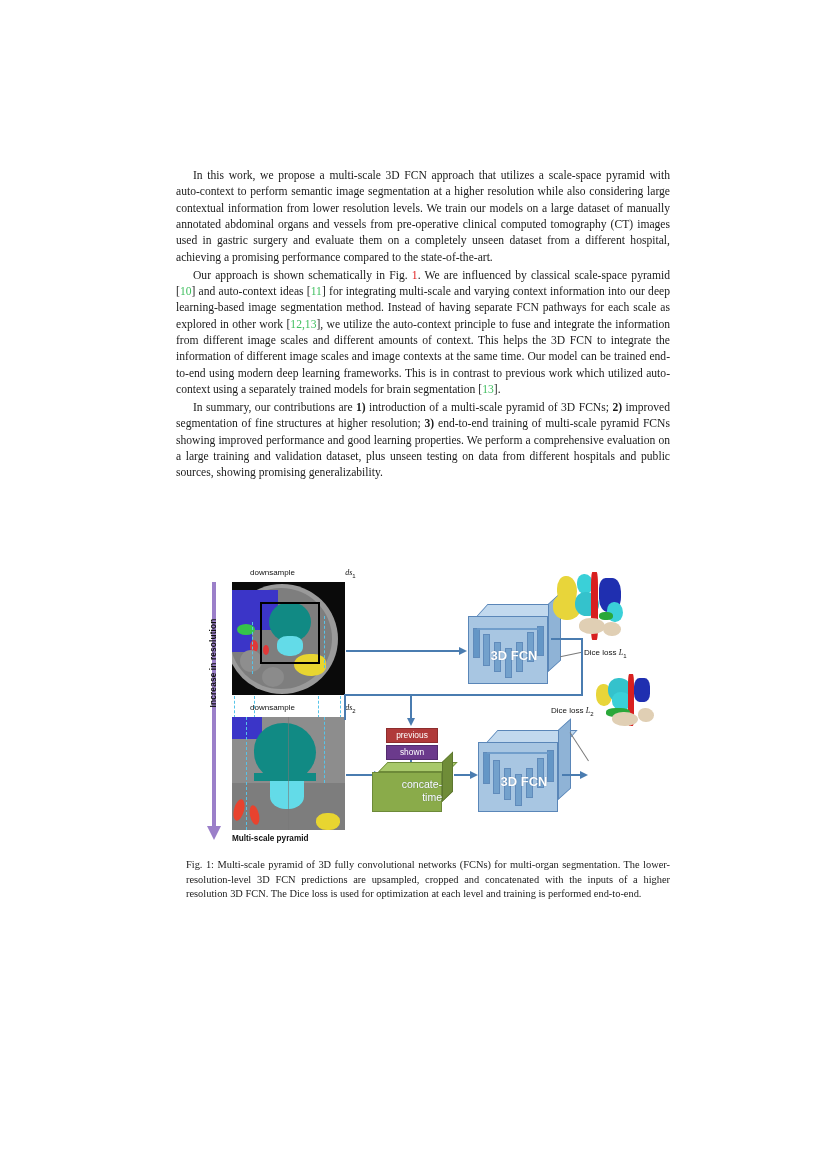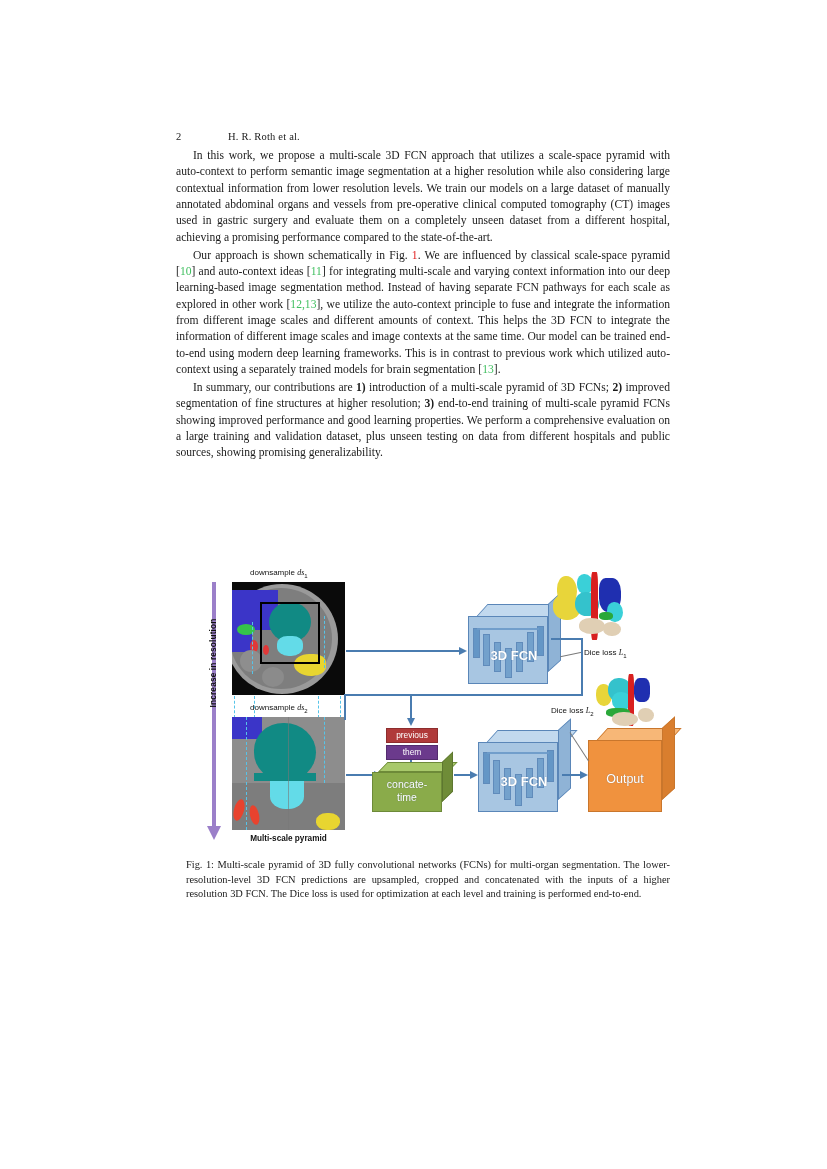--- a/index.html
+++ b/index.html
@@ -35,21 +35,21 @@
   }
   .runhead .pageno {
     display: inline-block;
     width: 52px;
   }
 
   
   .col {
     position: absolute;
     left: 176px;
-    top: 148px;
+    top: 168px;
     width: 494px;
   }
   p.body {
     margin: 0 0 0 0;
     font-size: 11.6px;
     line-height: 16.35px;
     text-align: justify;
     text-indent: 17px;
     hyphens: none;
   }
@@ -130,31 +130,30 @@
     border-radius: 50%;
   }
 
   .lbl-ds {
     position: absolute;
     font-family: "Liberation Sans", sans-serif;
     font-size: 8px;
     color: #111;
     white-space: nowrap;
   }
-  .lbl-ds i { font-family: "Liberation Serif", serif; font-style: italic; }
+  .lbl-ds i { font-family: "Liberation Serif", serif; font-style: italic; margin-left: 48px; }
   .lbl-ds sub { font-size: 6px; }
   .lbl-ds1 { left: 54px; top: 6px; }
   .lbl-ds2 { left: 54px; top: 141px; }
 
   .lbl-pyr {
     position: absolute;
     left: 36px;
     top: 272px;
     width: 113px;
-    text-align: center;
     font-family: "Liberation Sans", sans-serif;
     font-size: 8.2px;
     font-weight: bold;
     color: #111;
   }
 
   
   .guide {
     position: absolute;
     border-left: 1.4px dashed #56c4e8;
@@ -271,23 +270,20 @@
     line-height: 14.6px;
     text-align: justify;
     color: #1a1a1a;
   }
 </style>
 </head>
 <body>
 
 <div class="page">
 
-  <div class="runhead">
-    <span class="pageno">2</span><span>H. R. Roth et al.</span>
-  </div>
 
   <div class="col">
 
     <p class="body">In this work, we propose a multi-scale 3D FCN approach that utilizes a scale-space pyramid with auto-context to perform semantic image segmentation at a higher resolution while also considering large contextual information from lower resolution levels. We train our models on a large dataset of manually annotated abdominal organs and vessels from pre-operative clinical computed tomography (CT) images used in gastric surgery and evaluate them on a completely unseen dataset from a different hospital, achieving a promising performance compared to the state-of-the-art.</p>
 
     <p class="body"><span>Our approach is shown schematically in Fig. </span><span class="figref">1</span><span>. We are influenced by classical scale-space pyramid [</span><span class="cite">10</span><span>] and auto-context ideas [</span><span class="cite">11</span><span>] for integrating multi-scale and varying context information into our deep learning-based image segmentation method. Instead of having separate FCN pathways for each scale as explored in other work [</span><span class="cite">12,13</span><span>], we utilize the auto-context principle to fuse and integrate the information from different image scales and different amounts of context. This helps the 3D FCN to integrate the information of different image scales and image contexts at the same time. Our model can be trained end-to-end using modern deep learning frameworks. This is in contrast to previous work which utilized auto-context using a separately trained models for brain segmentation [</span><span class="cite">13</span><span>].</span></p>
 
     <p class="body"><span>In summary, our contributions are </span><b class="enum">1)</b><span> introduction of a multi-scale pyramid of 3D FCNs; </span><b class="enum">2)</b><span> improved segmentation of fine structures at higher resolution; </span><b class="enum">3)</b><span> end-to-end training of multi-scale pyramid FCNs showing improved performance and good learning properties. We perform a comprehensive evaluation on a large training and validation dataset, plus unseen testing on data from different hospitals and public sources, showing promising generalizability.</span></p>
 
   </div>
@@ -400,34 +396,34 @@
     <div class="arrow-line" style="left:148px;top:132px;width:239px;height:2.2px;"></div>
     <div class="arrow-line" style="left:148px;top:132px;width:2.2px;height:26px;"></div>
     <div class="arrow-line" style="left:214px;top:134px;width:2.2px;height:24px;"></div>
     <div class="arrow-head ah-down" style="left:210.6px;top:156px;"></div>
 
     <div class="opbox" style="left:190px;top:166px;width:52px;height:15px;background:#b03a3a;border:1px solid #8d2d2d;">
       <span>previous</span>
     </div>
 
     <div class="opbox" style="left:190px;top:183px;width:52px;height:15px;background:#6b3a8c;border:1px solid #532c6e;">
-      <span>them</span>
+      <span>shown</span>
     </div>
 
     <div class="arrow-line" style="left:214px;top:198px;width:2.2px;height:12px;"></div>
     <div class="arrow-head ah-down" style="left:210.6px;top:208px;"></div>
 
     <div class="arrow-line" style="left:150px;top:212px;width:30px;height:2.4px;"></div>
     <div class="arrow-head ah-right" style="left:178px;top:208.8px;"></div>
 
     <div class="cube" style="left:176px;top:186px;width:90px;height:62px;">
       <div class="top" style="width:70px;height:10px;background:#a8c96a;border-color:#6d8a38;transform:skewX(-44deg);transform-origin:left bottom;left:6px;top:14px;"></div>
       <div class="side" style="left:70px;top:14px;width:11px;height:40px;background:#6f8c38;border-color:#5d7730;transform:skewY(-44deg);transform-origin:left top;"></div>
       <div class="front" style="top:24px;width:70px;height:40px;background:#8aab4a;border-color:#6d8a38;"></div>
-      <div class="cap" style="top:30px;font-size:10.5px;font-weight:normal;line-height:12.5px;width:70px;">
+      <div class="cap" style="top:30px;font-size:10.5px;font-weight:normal;line-height:12.5px;width:70px;text-align:right;">
         <span>concate-</span><br><span>time</span>
       </div>
     </div>
 
     <div class="arrow-line" style="left:258px;top:212px;width:18px;height:2.4px;"></div>
     <div class="arrow-head ah-right" style="left:274px;top:208.8px;"></div>
 
     <div class="cube" style="left:282px;top:168px;width:92px;height:82px;">
       <div class="top" style="width:80px;height:14px;background:#c2d9ee;transform:skewX(-42deg);transform-origin:left bottom;left:7px;top:0;"></div>
       <div class="side" style="left:80px;top:0px;width:13px;height:70px;background:#8fb3d6;transform:skewY(-42deg);transform-origin:left top;"></div>
@@ -439,26 +435,20 @@
       <div class="bar" style="left:48px;top:38px;width:7px;height:30px;"></div>
       <div class="bar" style="left:59px;top:28px;width:7px;height:30px;"></div>
       <div class="bar" style="left:69px;top:20px;width:7px;height:32px;background:#5f92c4;"></div>
       <div class="bar" style="left:9px;top:22px;width:62px;height:1.6px;background:#6d9ac9;border:none;"></div>
       <div class="cap" style="top:44px;font-size:13px;left:0;">3D FCN</div>
     </div>
 
     <div class="arrow-line" style="left:366px;top:212px;width:20px;height:2.4px;"></div>
     <div class="arrow-head ah-right" style="left:384px;top:208.8px;"></div>
 
-    <div class="cube" style="left:392px;top:166px;width:92px;height:86px;">
-      <div class="top" style="width:74px;height:14px;background:#f7b777;border-color:#c9762c;transform:skewX(-42deg);transform-origin:left bottom;left:7px;top:0;"></div>
-      <div class="side" style="left:74px;top:0px;width:13px;height:72px;background:#d97e2e;border-color:#c9762c;transform:skewY(-42deg);transform-origin:left top;"></div>
-      <div class="front" style="width:74px;height:72px;background:#f0923e;border-color:#c9762c;"></div>
-      <div class="cap" style="top:44px;font-size:12.5px;font-weight:normal;width:74px;">Output</div>
-    </div>
 
     <div class="organ" style="left:398px;top:112px;width:66px;height:58px;">
       <span style="left:2px;top:10px;width:16px;height:22px;background:#e8d53a;"></span>
       <span style="left:14px;top:4px;width:24px;height:24px;background:#34c2cc;"></span>
       <span style="left:18px;top:18px;width:20px;height:18px;background:#3ad0d8;"></span>
       <span style="left:40px;top:4px;width:16px;height:24px;background:#1f2fb0;border-radius:35%;"></span>
       <span style="left:34px;top:0px;width:6px;height:52px;background:#d81f1f;border-radius:20%;"></span>
       <span style="left:12px;top:34px;width:24px;height:9px;background:#2aa83a;border-radius:40%;"></span>
       <span style="left:18px;top:38px;width:26px;height:14px;background:#e0cfb4;"></span>
       <span style="left:44px;top:34px;width:16px;height:14px;background:#e0cfb4;"></span>

